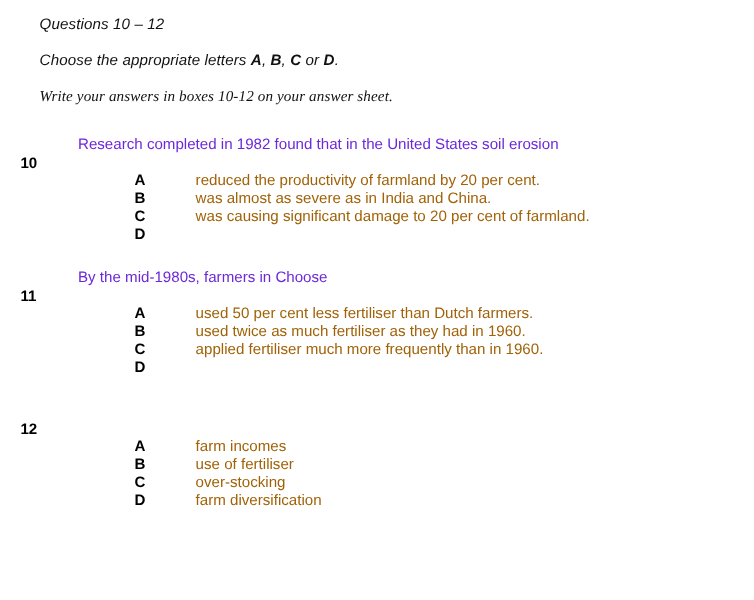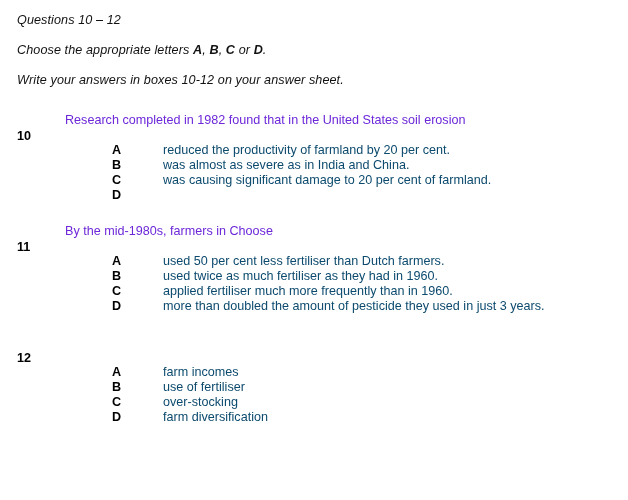--- a/index.html
+++ b/index.html
@@ -27,26 +27,27 @@
     position: absolute;
     left: 17px;
     top: 13px;
     width: 600px;
   }
   .instr-line {
     font-style: italic;
     font-size: 12.6px;
     line-height: 15px;
     color: #111111;
-    margin: 0 0 15px 0;
+    margin: 0 0 15px 16px;
     white-space: nowrap;
     letter-spacing: 0.1px;
   }
   .instr-line.tight {
     margin-bottom: 14px;
+    font-family: Liberation Serif, serif;
   }
   .instr-line b {
     font-weight: bold;
     font-style: italic;
   }
 
   
   .questions {
     position: absolute;
     left: 0;
@@ -94,21 +95,21 @@
     font-weight: bold;
     line-height: 15px;
     color: #000000;
   }
   .opt-text {
     position: absolute;
     left: 163px;
     top: 0;
     font-size: 12.6px;
     line-height: 15px;
-    color: #0c4a6e;
+    color: #a16207;
     white-space: nowrap;
   }
 </style>
 </head>
 <body>
 
 <div class="page">
 
   <div class="instructions">
     <p class="instr-line"><span>Questions 10 – 12</span></p>
@@ -153,21 +154,20 @@
           <div class="option">
             <span class="opt-letter">B</span>
             <span class="opt-text">used twice as much fertiliser as they had in 1960.</span>
           </div>
           <div class="option">
             <span class="opt-letter">C</span>
             <span class="opt-text">applied fertiliser much more frequently than in 1960.</span>
           </div>
           <div class="option">
             <span class="opt-letter">D</span>
-            <span class="opt-text">more than doubled the amount of pesticide they used in just 3 years.</span>
           </div>
         </div>
       </div>
       <div class="question">
         <div class="q-head">
           <span class="q-num">12</span>
         </div>
         <div class="options">
           <div class="option">
             <span class="opt-letter">A</span>

